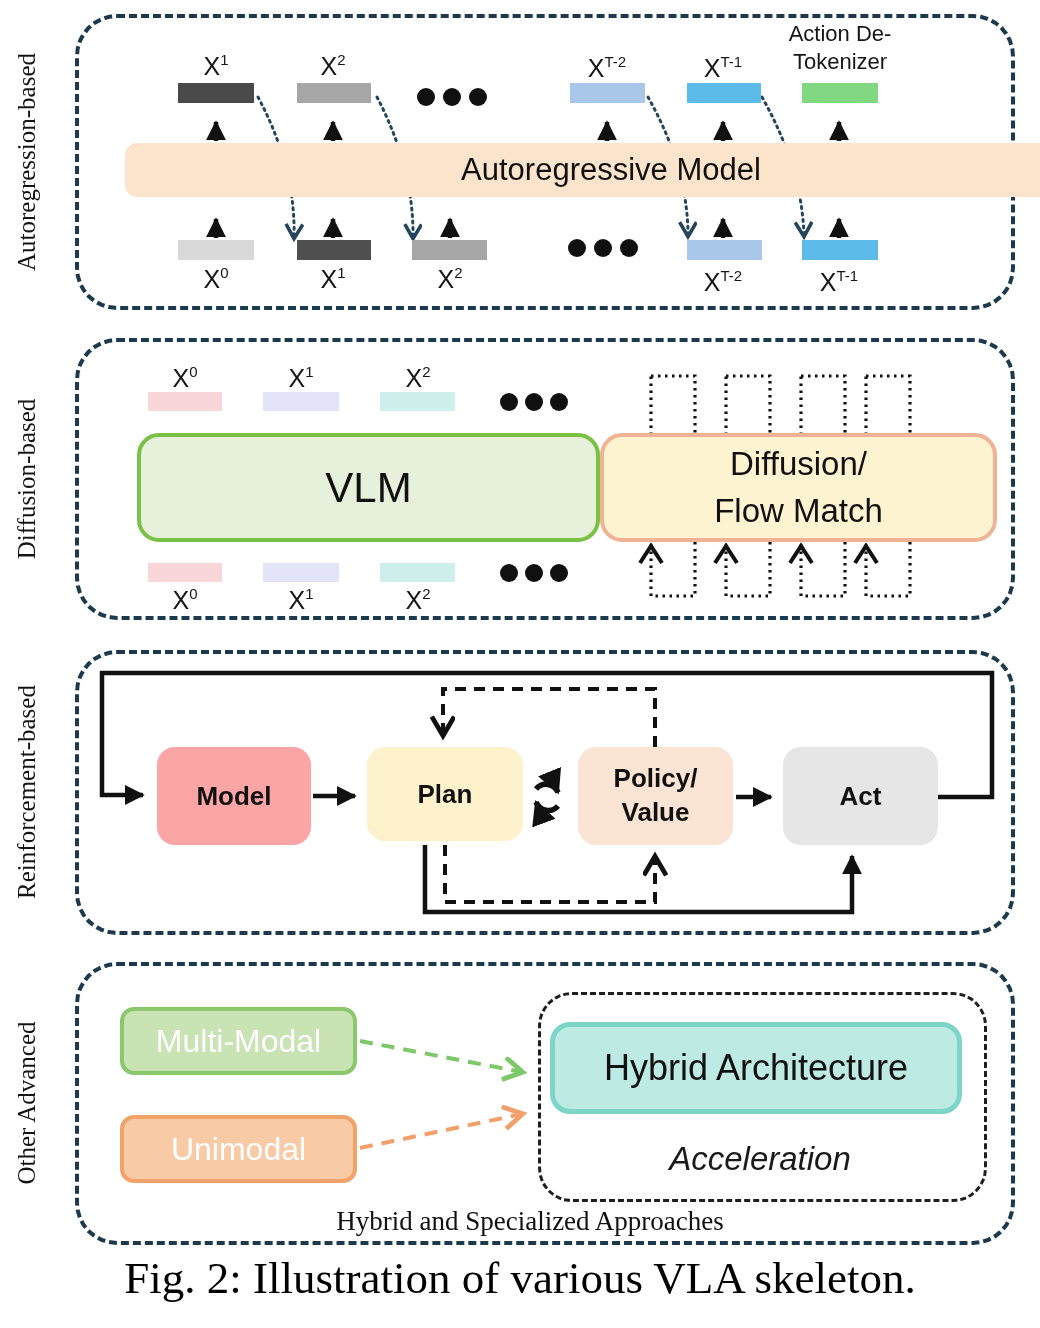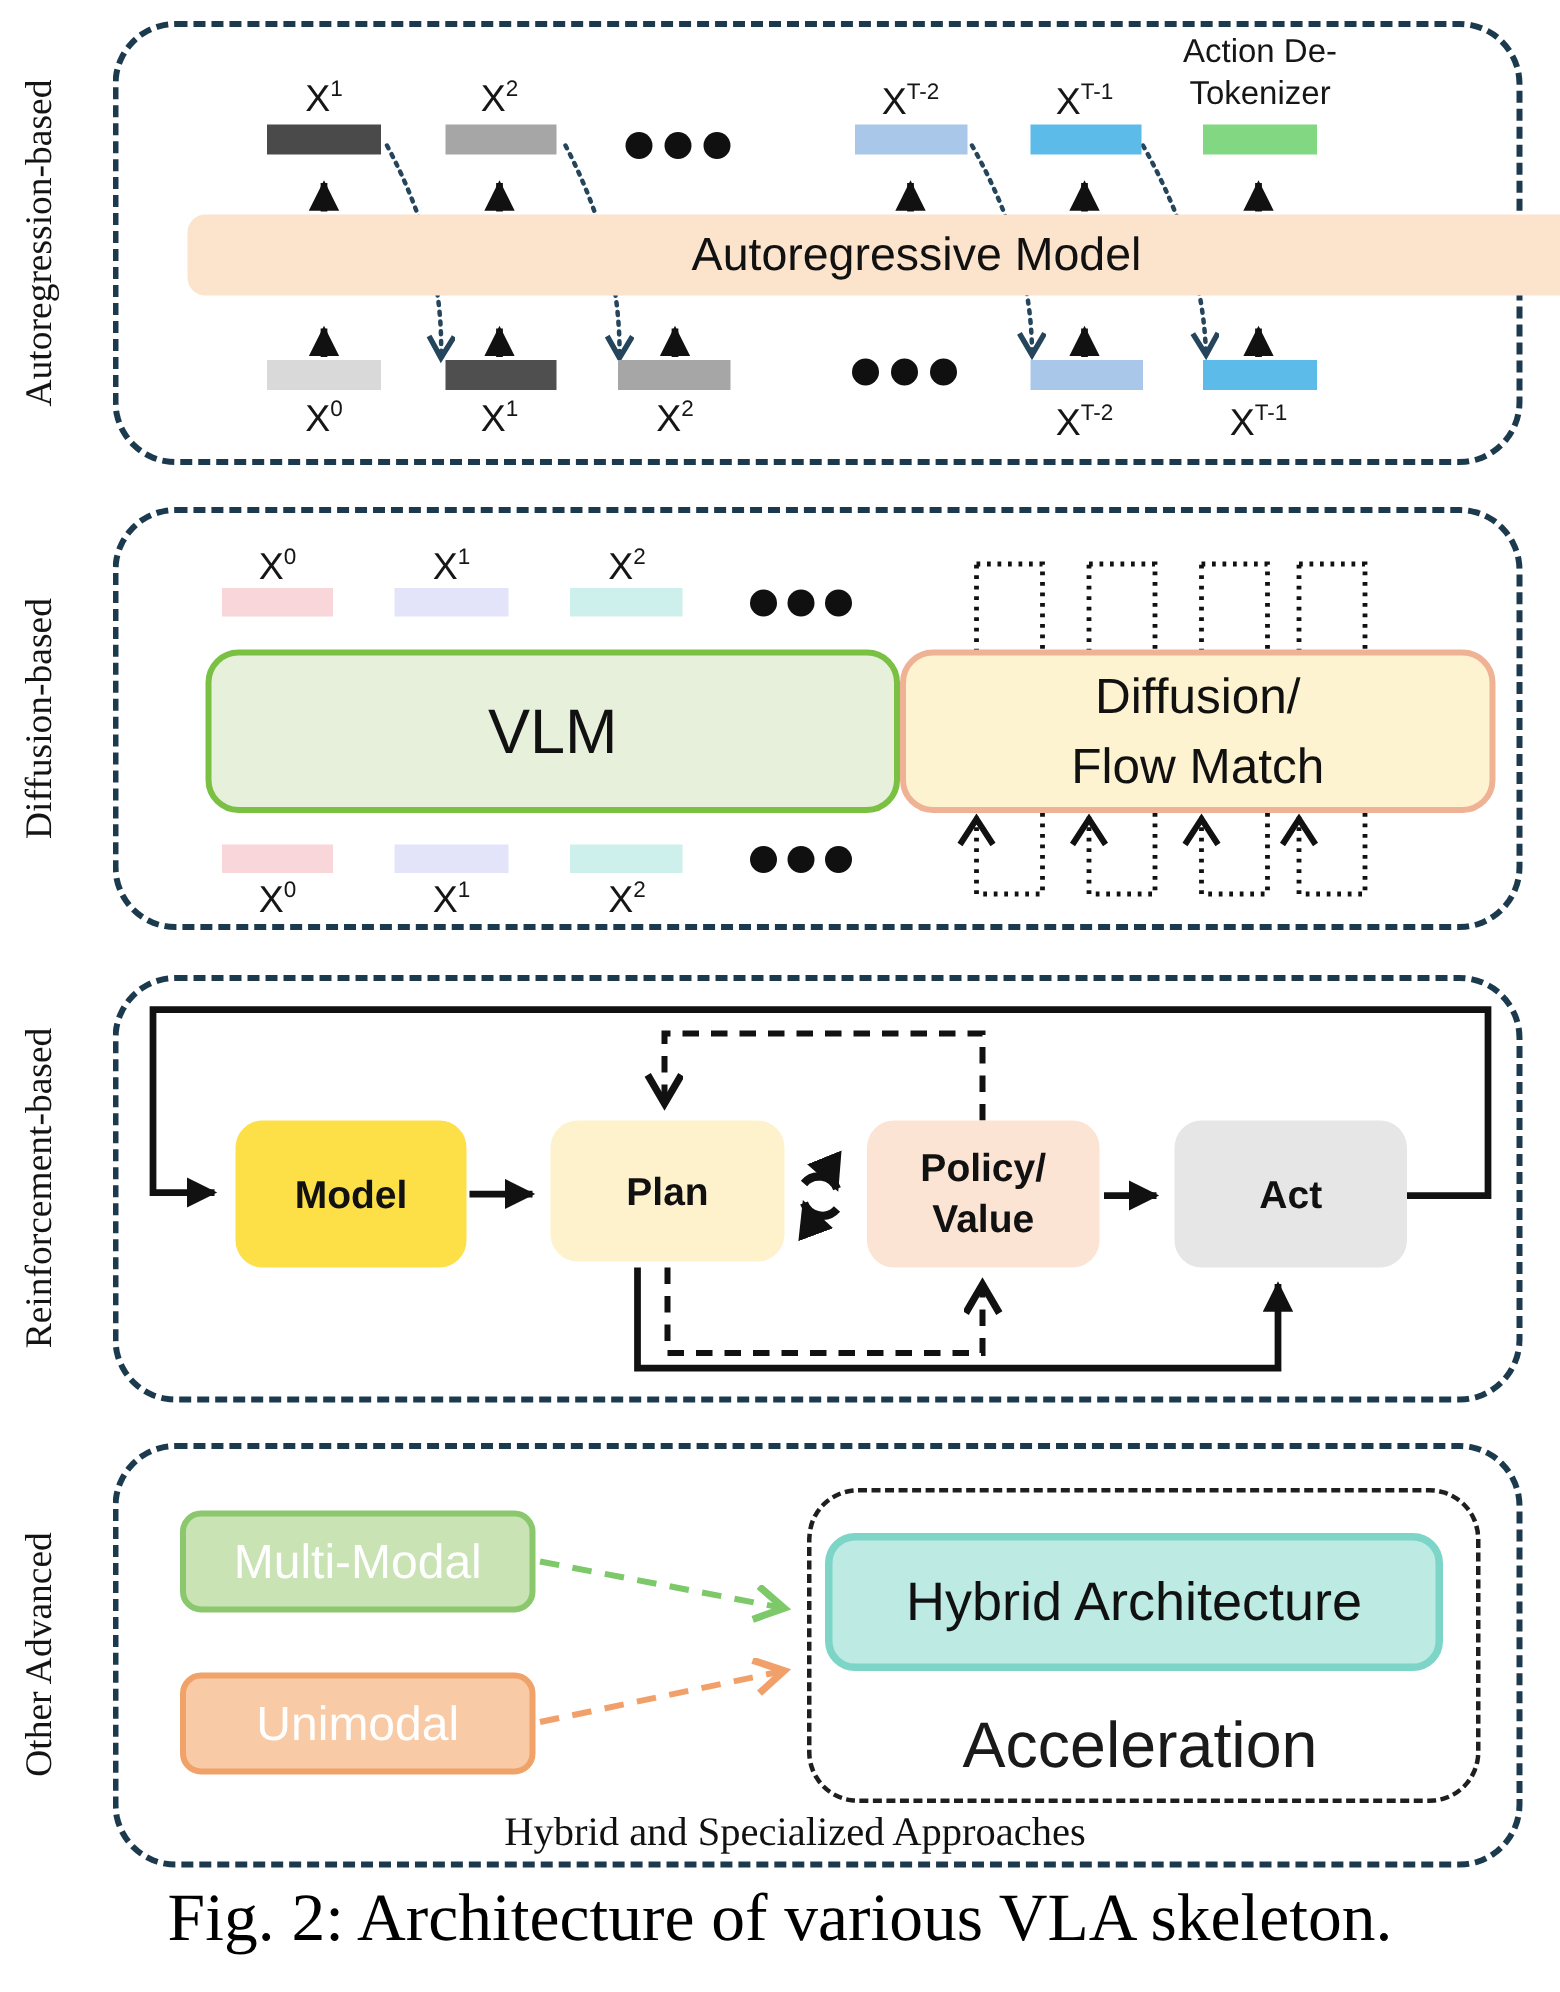--- a/index.html
+++ b/index.html
@@ -231,21 +231,21 @@
   </div>
   <div class="tok-label" style="left:261px;top:586px;width:80px;height:26px;">
     <span>X</span>
       <sub>1</sub>
   </div>
   <div class="tok-label" style="left:378px;top:586px;width:80px;height:26px;">
     <span>X</span>
       <sub>2</sub>
   </div>
 
-  <div class="rl-box" style="left: 157px; top: 747px; width: 154px; height: 98px; background: #fde047;">
+  <div class="rl-box" style="left: 157px; top: 747px; width: 154px; height: 98px; background: #fca5a5;">
     <span>Model</span>
   </div>
   <div class="rl-box" style="left: 367px; top: 747px; width: 156px; height: 94px; background: rgb(254, 242, 204);">
     <span>Plan</span>
   </div>
   <div class="rl-box" style="left: 578px; top: 747px; width: 155px; height: 98px; line-height: 1.3; background: rgb(252, 228, 212);">
     <span class="pre">Policy/
 Value</span>
   </div>
   <div class="rl-box" style="left: 783px; top: 747px; width: 155px; height: 98px; background: rgb(231, 230, 230);">
@@ -257,19 +257,19 @@
   </div>
   <div class="white-box" style="left: 120px; top: 1115px; width: 237px; height: 68px; border: 4px solid rgb(240, 162, 105); background: rgb(248, 203, 166);">
     <span>Unimodal</span>
   </div>
 
   <div class="abs" style="left:538px;top:992px;width:449px;height:210px;box-sizing:border-box;border:3px dashed #1f1f1f;border-radius:34px;z-index:1;"></div>
 
   <div class="bigbox" style="left: 550px; top: 1022px; width: 412px; height: 92px; border-radius: 20px; border: 5px solid rgb(125, 213, 200); font-size: 36px; background: rgb(189, 234, 227);">
     <span>Hybrid Architecture</span>
   </div>
-  <div class="abs" style="left:560px;top:1140px;width:400px;font-size:43px;color:#1a1a1a;text-align:center;z-index:2;">Acceleration</div>
+  <div class="abs" style="left:560px;top:1140px;width:400px;font-size:33px;color:#1a1a1a;text-align:center;z-index:2;font-style:italic;">Acceleration</div>
 
   <div class="caption-group" style="left:60px;top:1206px;width:940px;">Hybrid and Specialized Approaches</div>
 
-  <div class="fig-caption" style="left:0;top:1252px;width:1040px;">Fig. 2: Architecture of various VLA skeleton.</div>
+  <div class="fig-caption" style="left:0;top:1252px;width:1040px;">Fig. 2: Illustration of various VLA skeleton.</div>
 
 </div>
 
 </body></html>

